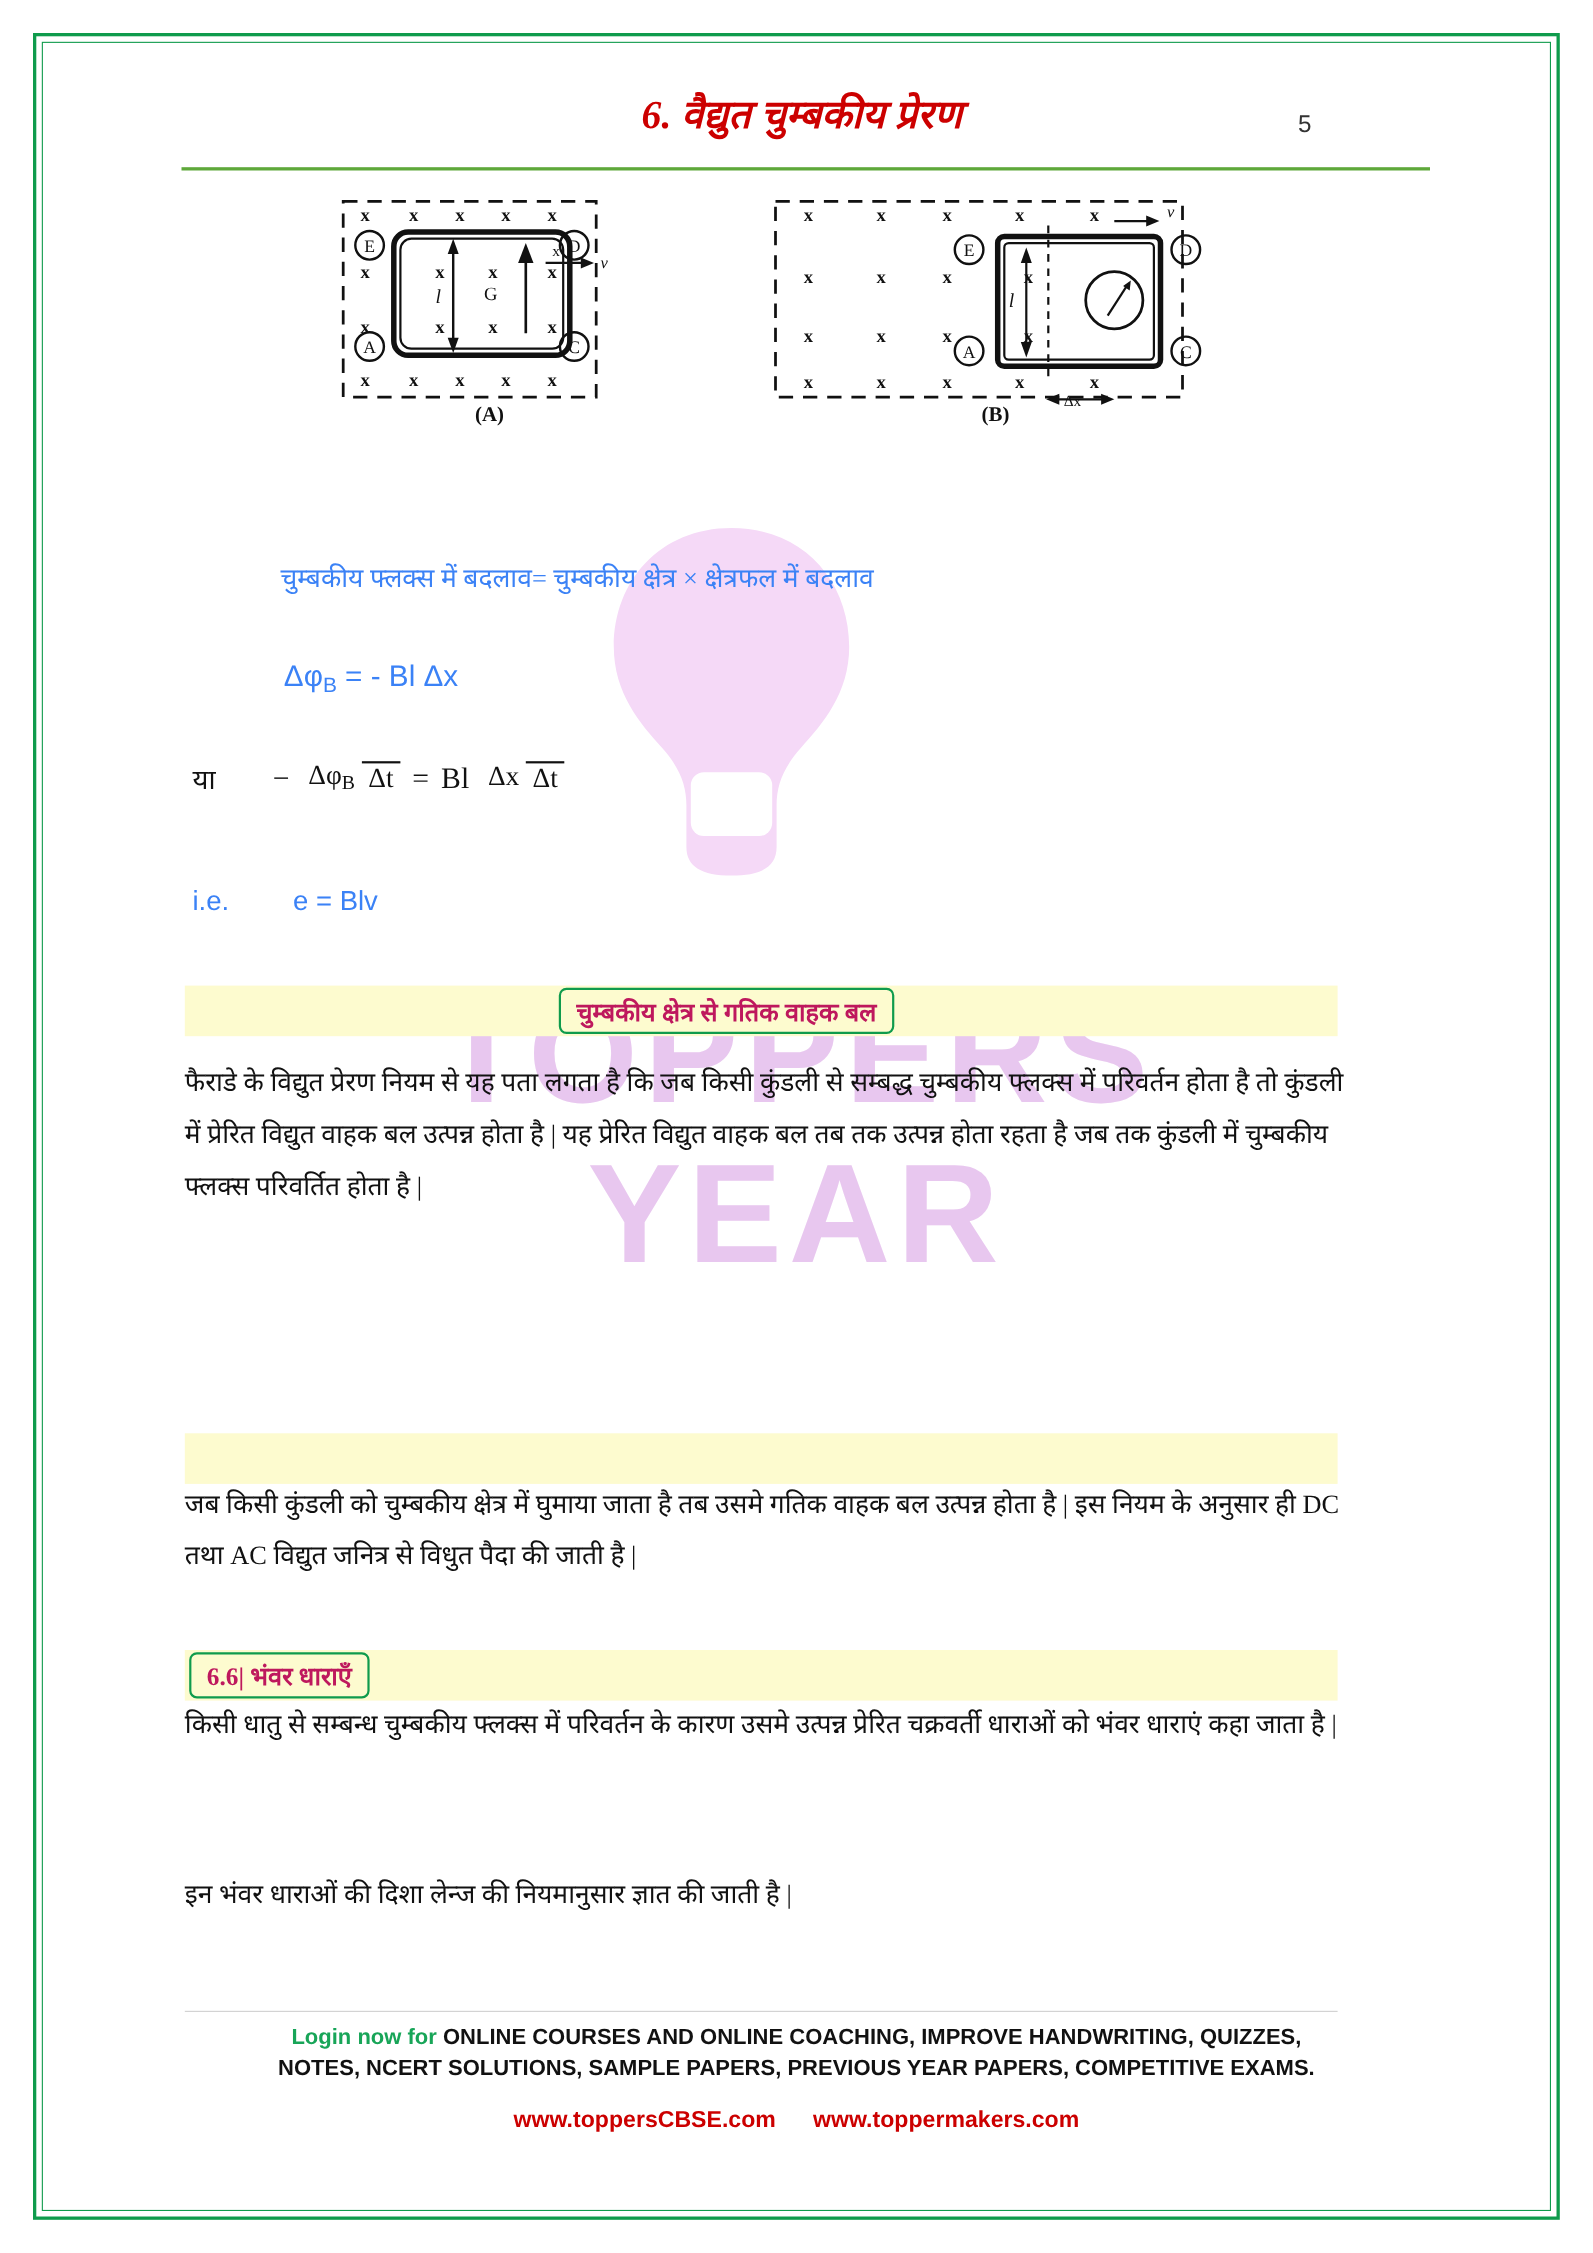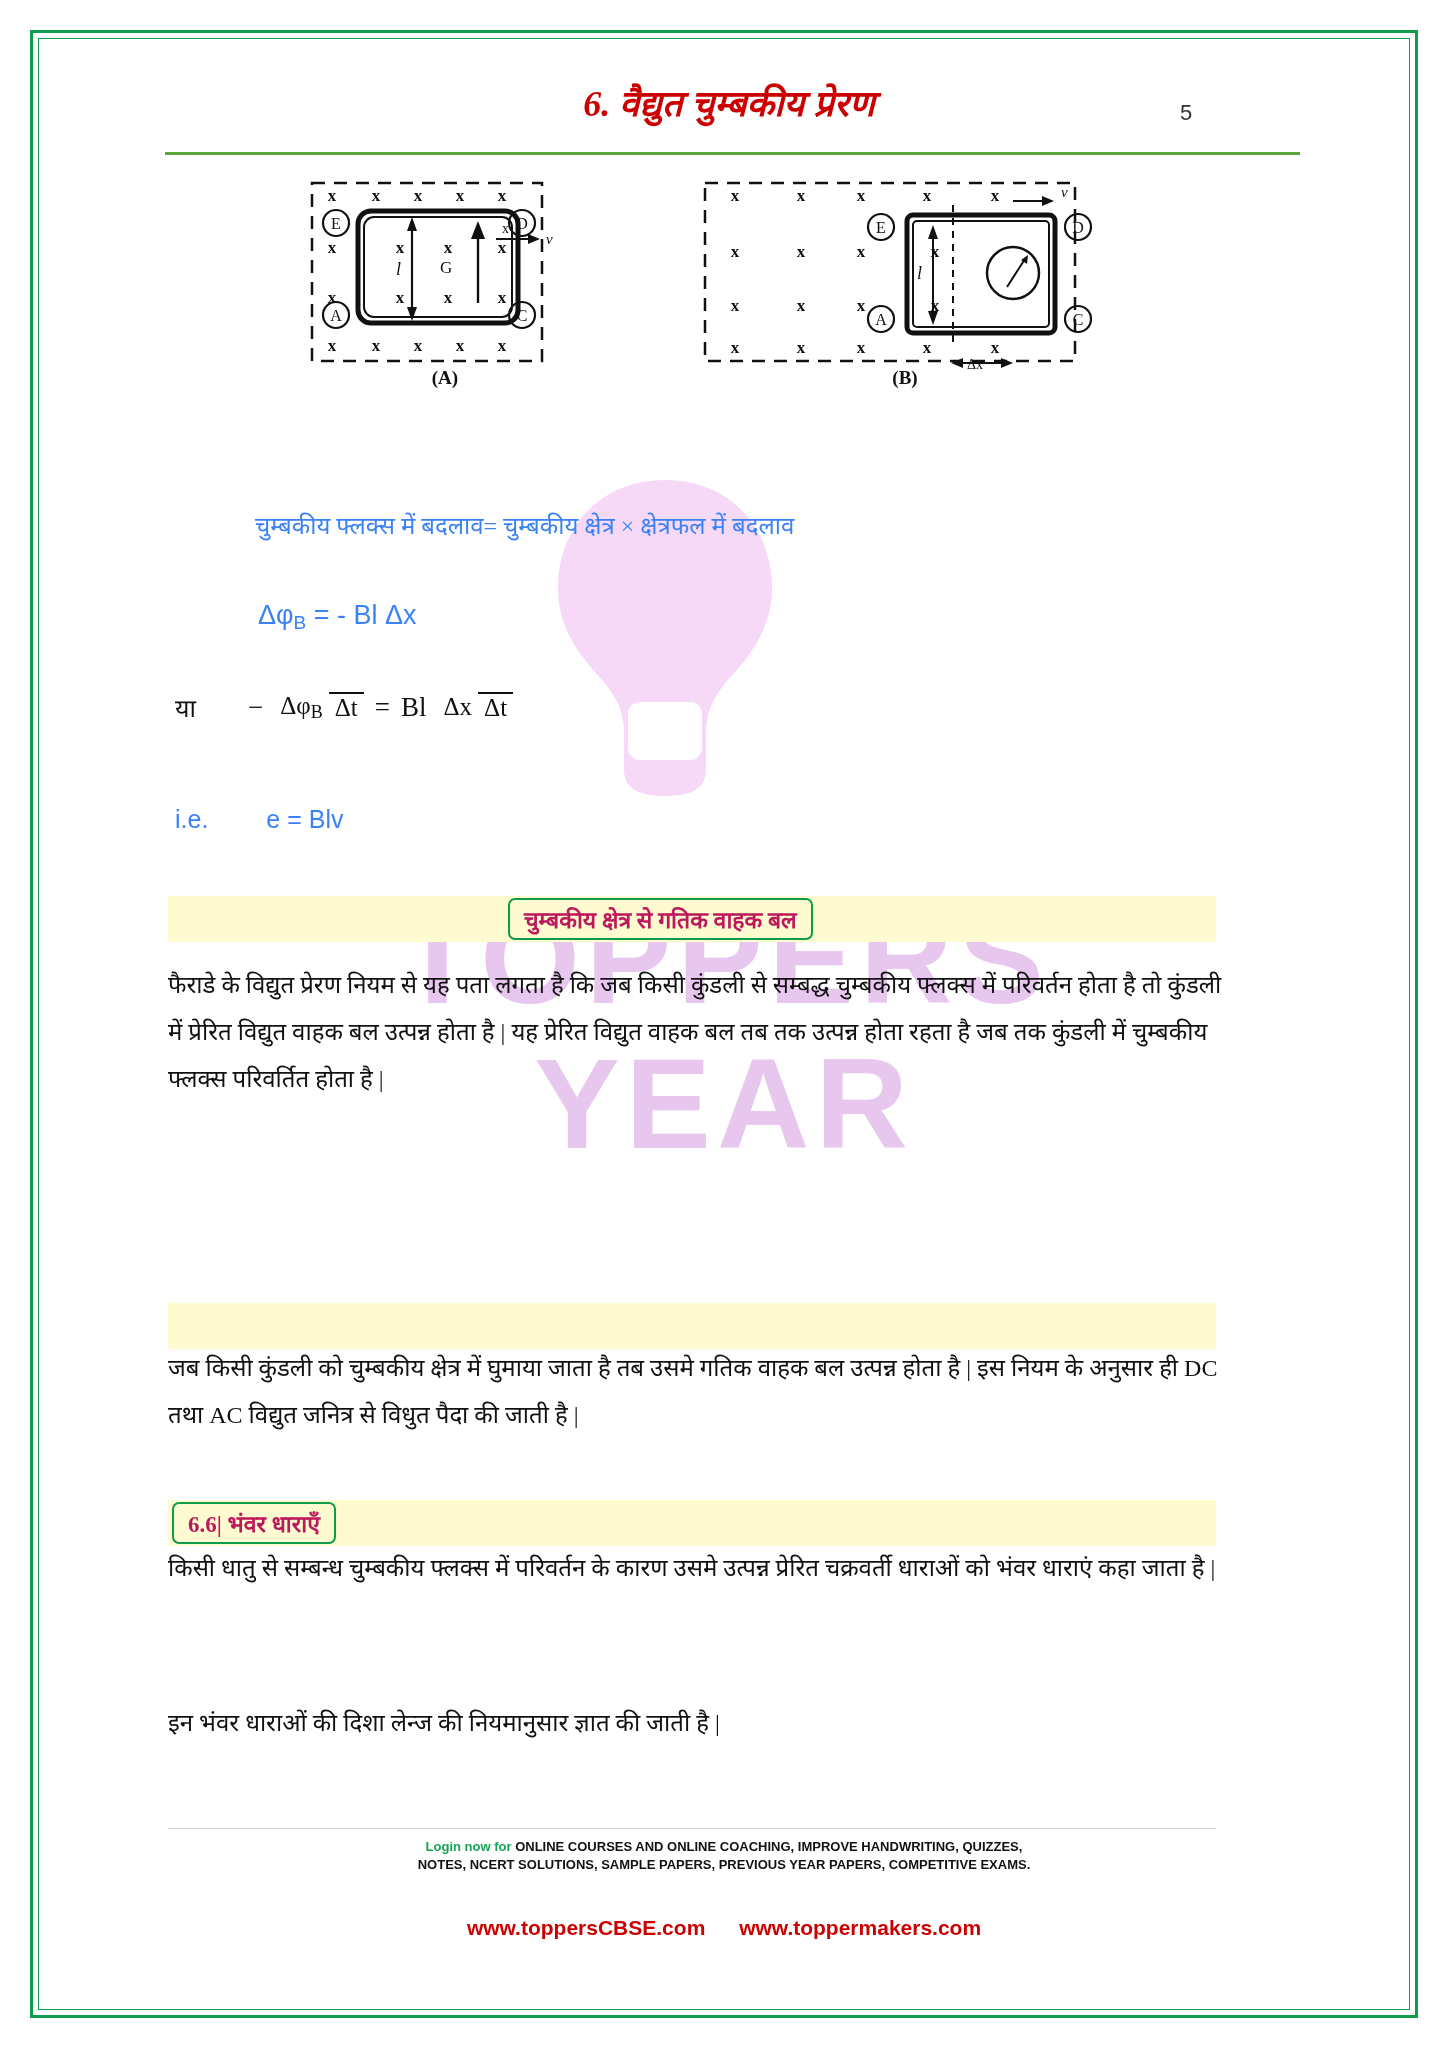--- a/index.html
+++ b/index.html
@@ -212,21 +212,21 @@
     position: absolute;
     left: 168px; top: 1828px;
     width: 1048px; height: 0;
     border-top: 1px solid #cfcfcf;
   }
   .footer {
     position: absolute;
     left: 130px; top: 1838px;
     width: 1188px;
     text-align: center;
-    font-size: 13px;
+    font-size: 20px;
     font-weight: bold;
     line-height: 1.42;
     color: #111;
     font-family: "Liberation Sans", sans-serif;
   }
   .footer .green { color: #18a558; }
   .footer-links {
     position: absolute;
     left: 130px; top: 1916px;
     width: 1188px;

